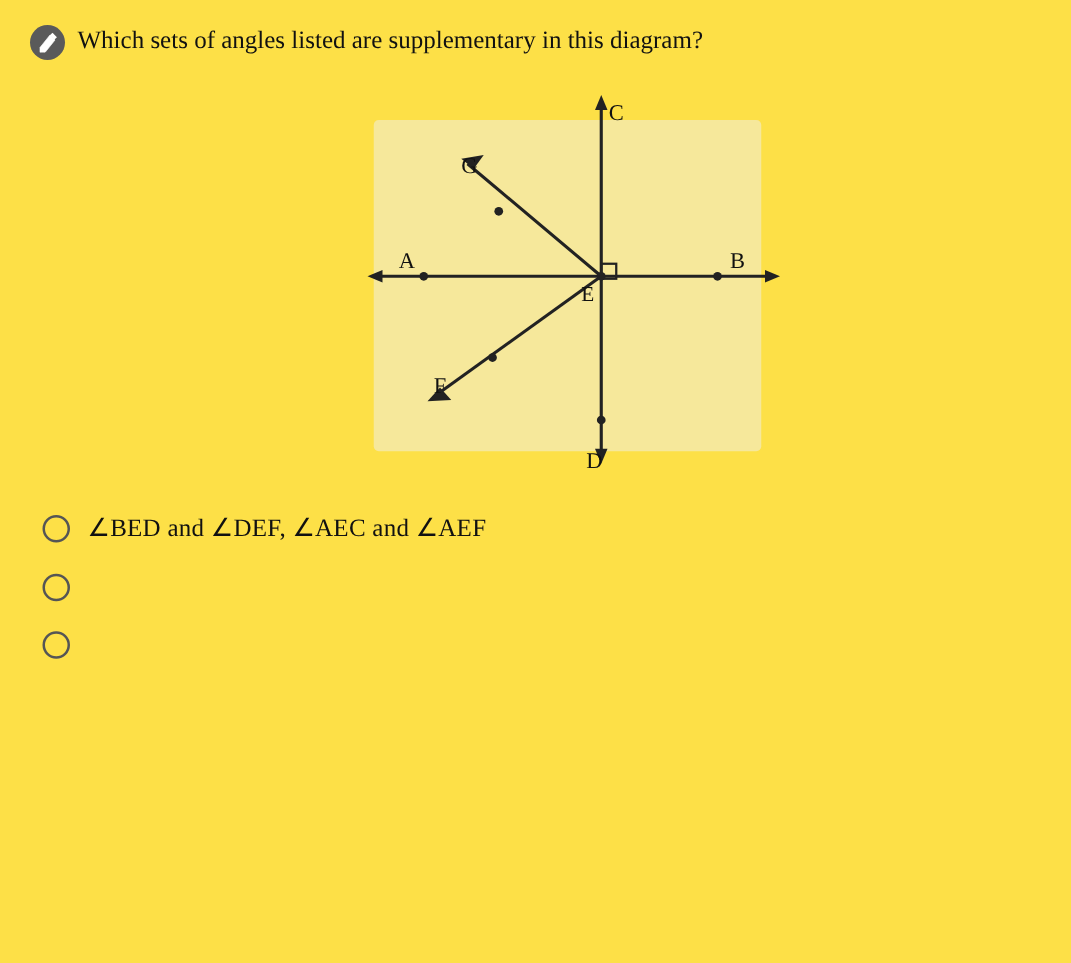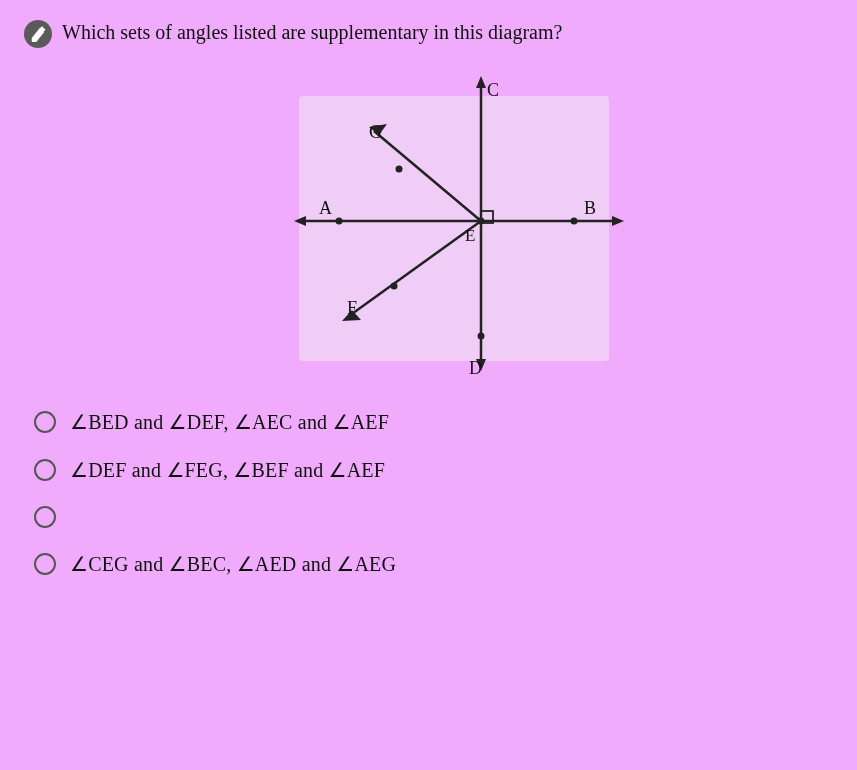--- a/index.html
+++ b/index.html
@@ -7,21 +7,21 @@
       width: 857px;
       height: 770px;
       background: #e8e8e8;
       font-family: Georgia, 'Times New Roman', serif;
       overflow: hidden;
       position: relative;
     }
     .page {
       width: 857px;
       height: 770px;
-      background: #f0abfc;
+      background: #fde047;
       padding: 18px 24px;
     }
     .question-header {
       display: flex;
       align-items: flex-start;
       gap: 10px;
       margin-bottom: 18px;
     }
     .question-icon {
       width: 28px;
@@ -142,23 +142,18 @@
     </svg>
   </div>
 
   <ul class="options-list">
     <li class="option-item">
       <div class="radio-circle"></div>
       <span class="option-text">∠BED and ∠DEF, ∠AEC and ∠AEF</span>
     </li>
     <li class="option-item">
       <div class="radio-circle"></div>
-      <span class="option-text">∠DEF and ∠FEG, ∠BEF and ∠AEF</span>
     </li>
     <li class="option-item">
       <div class="radio-circle"></div>
-    </li>
-    <li class="option-item">
-      <div class="radio-circle"></div>
-      <span class="option-text">∠CEG and ∠BEC, ∠AED and ∠AEG</span>
     </li>
   </ul>
 </div>
 
 </body></html>

